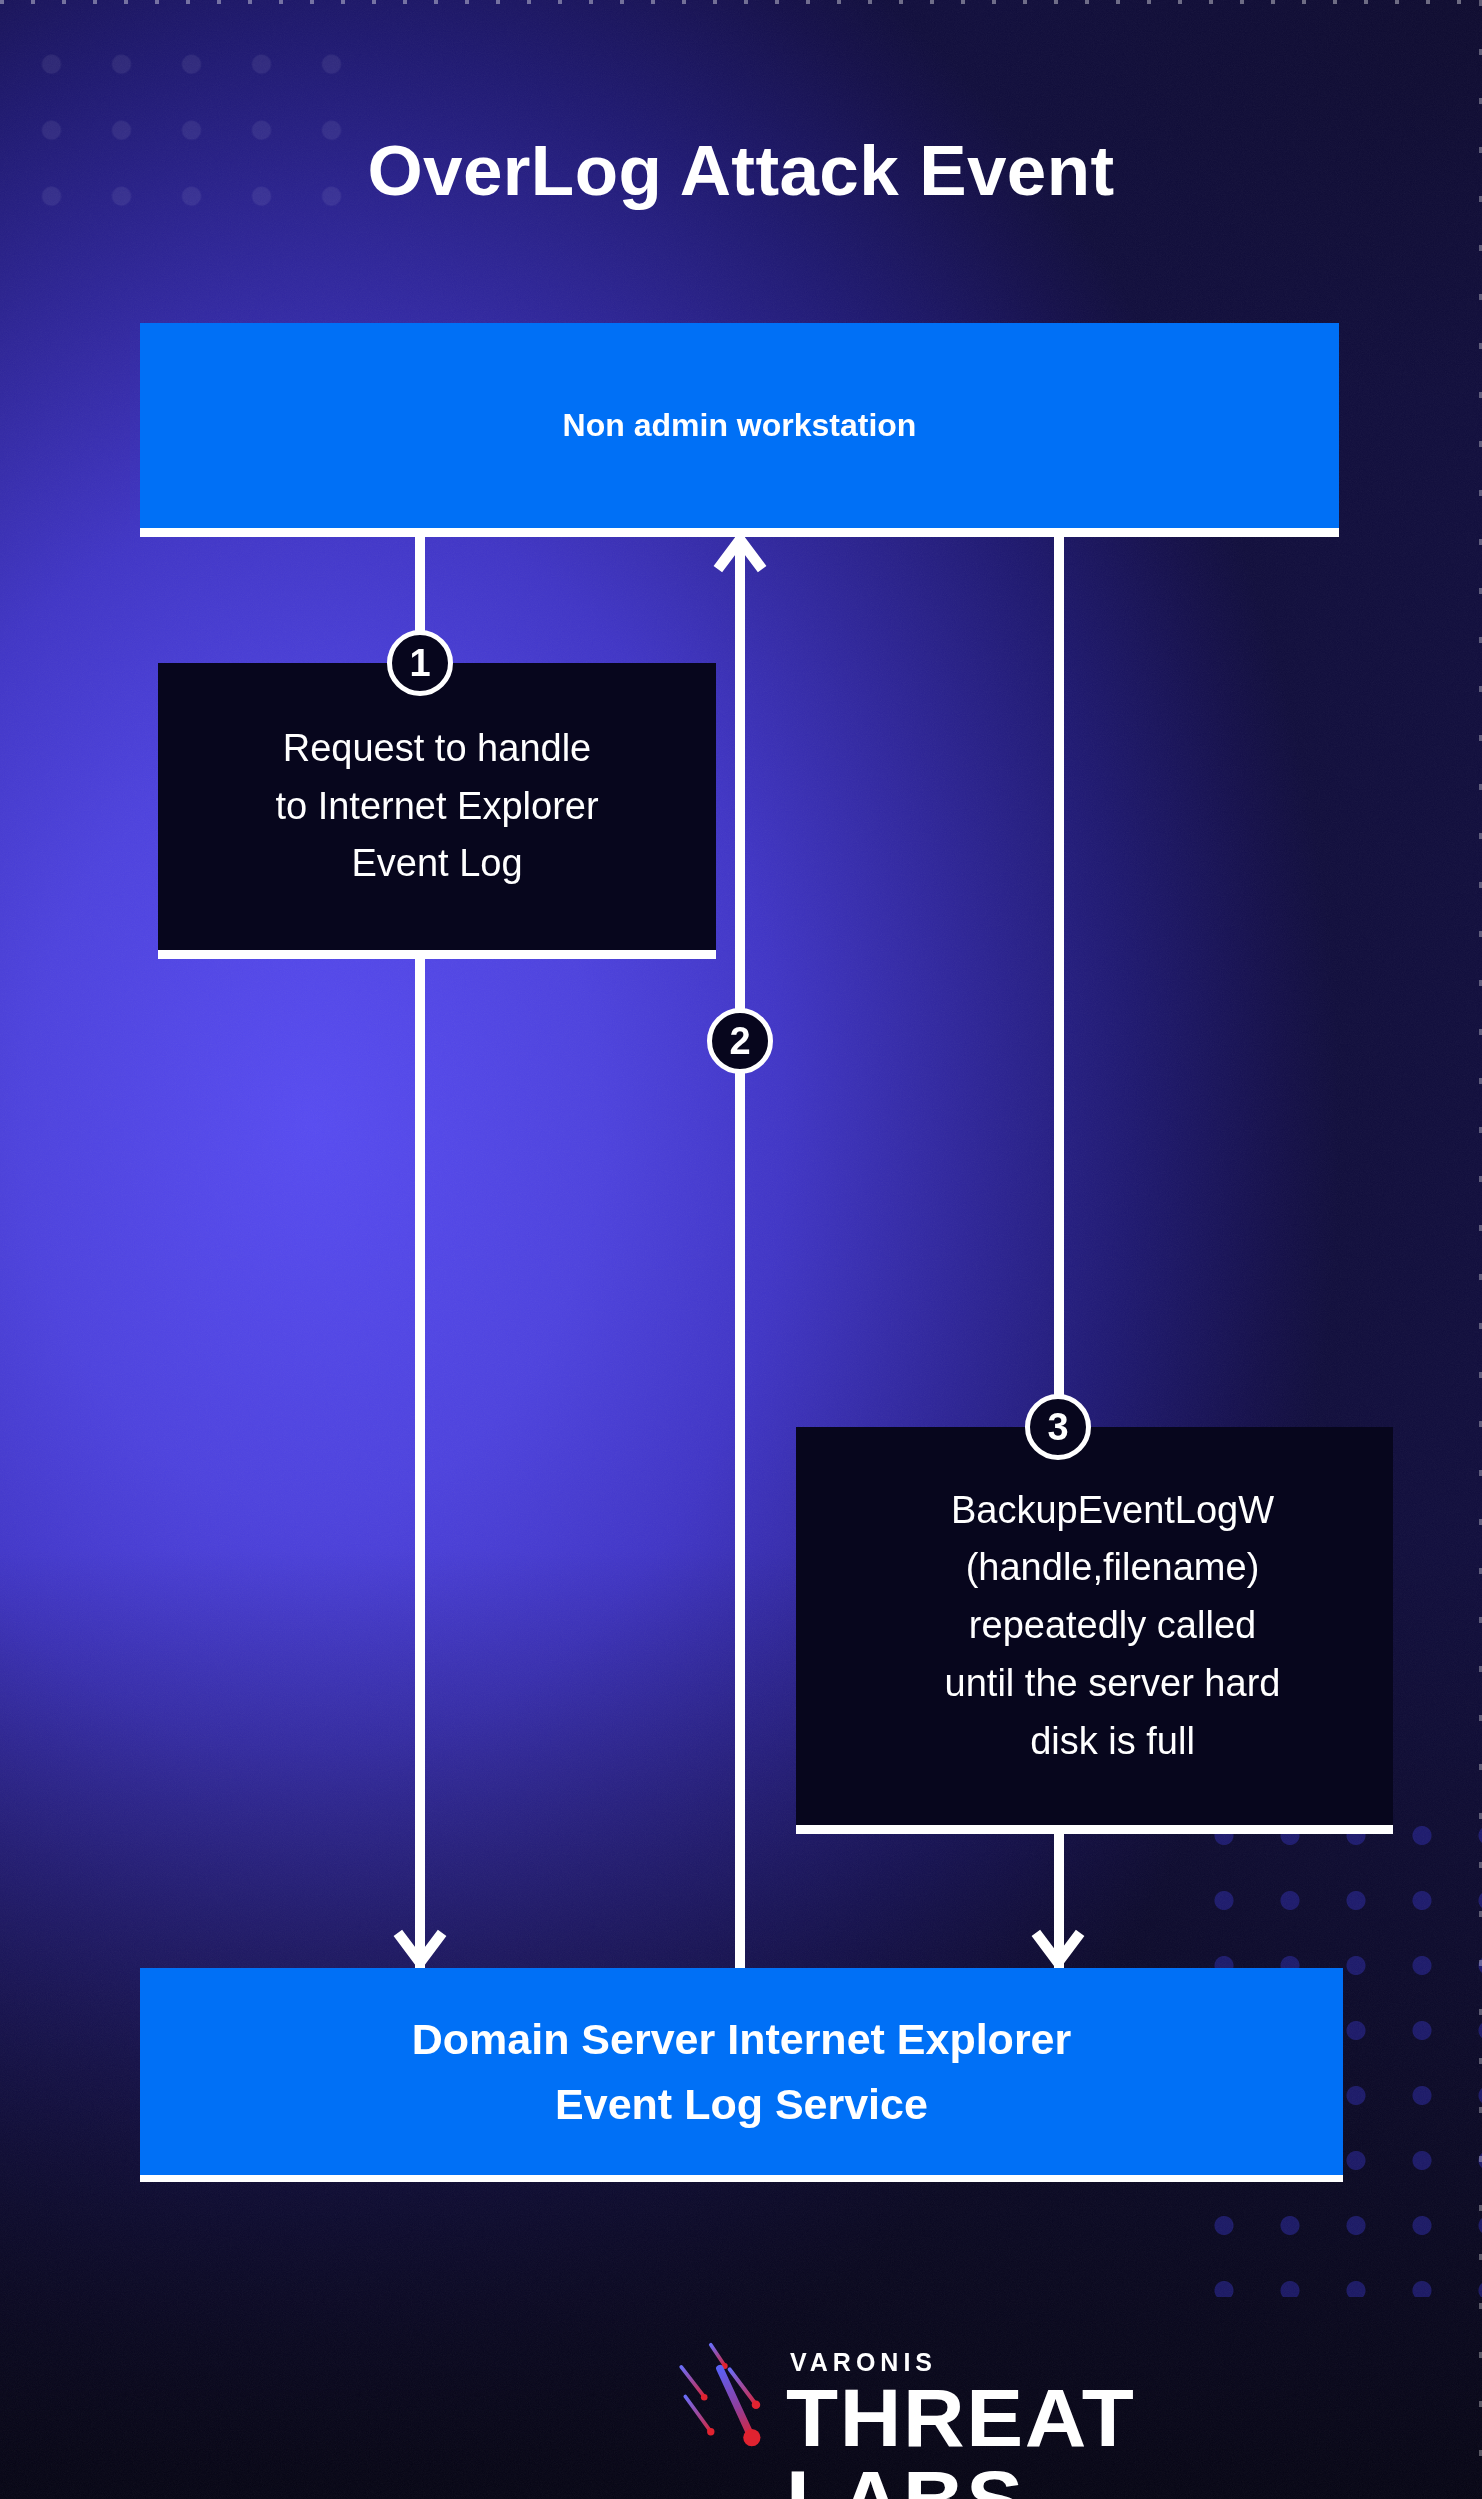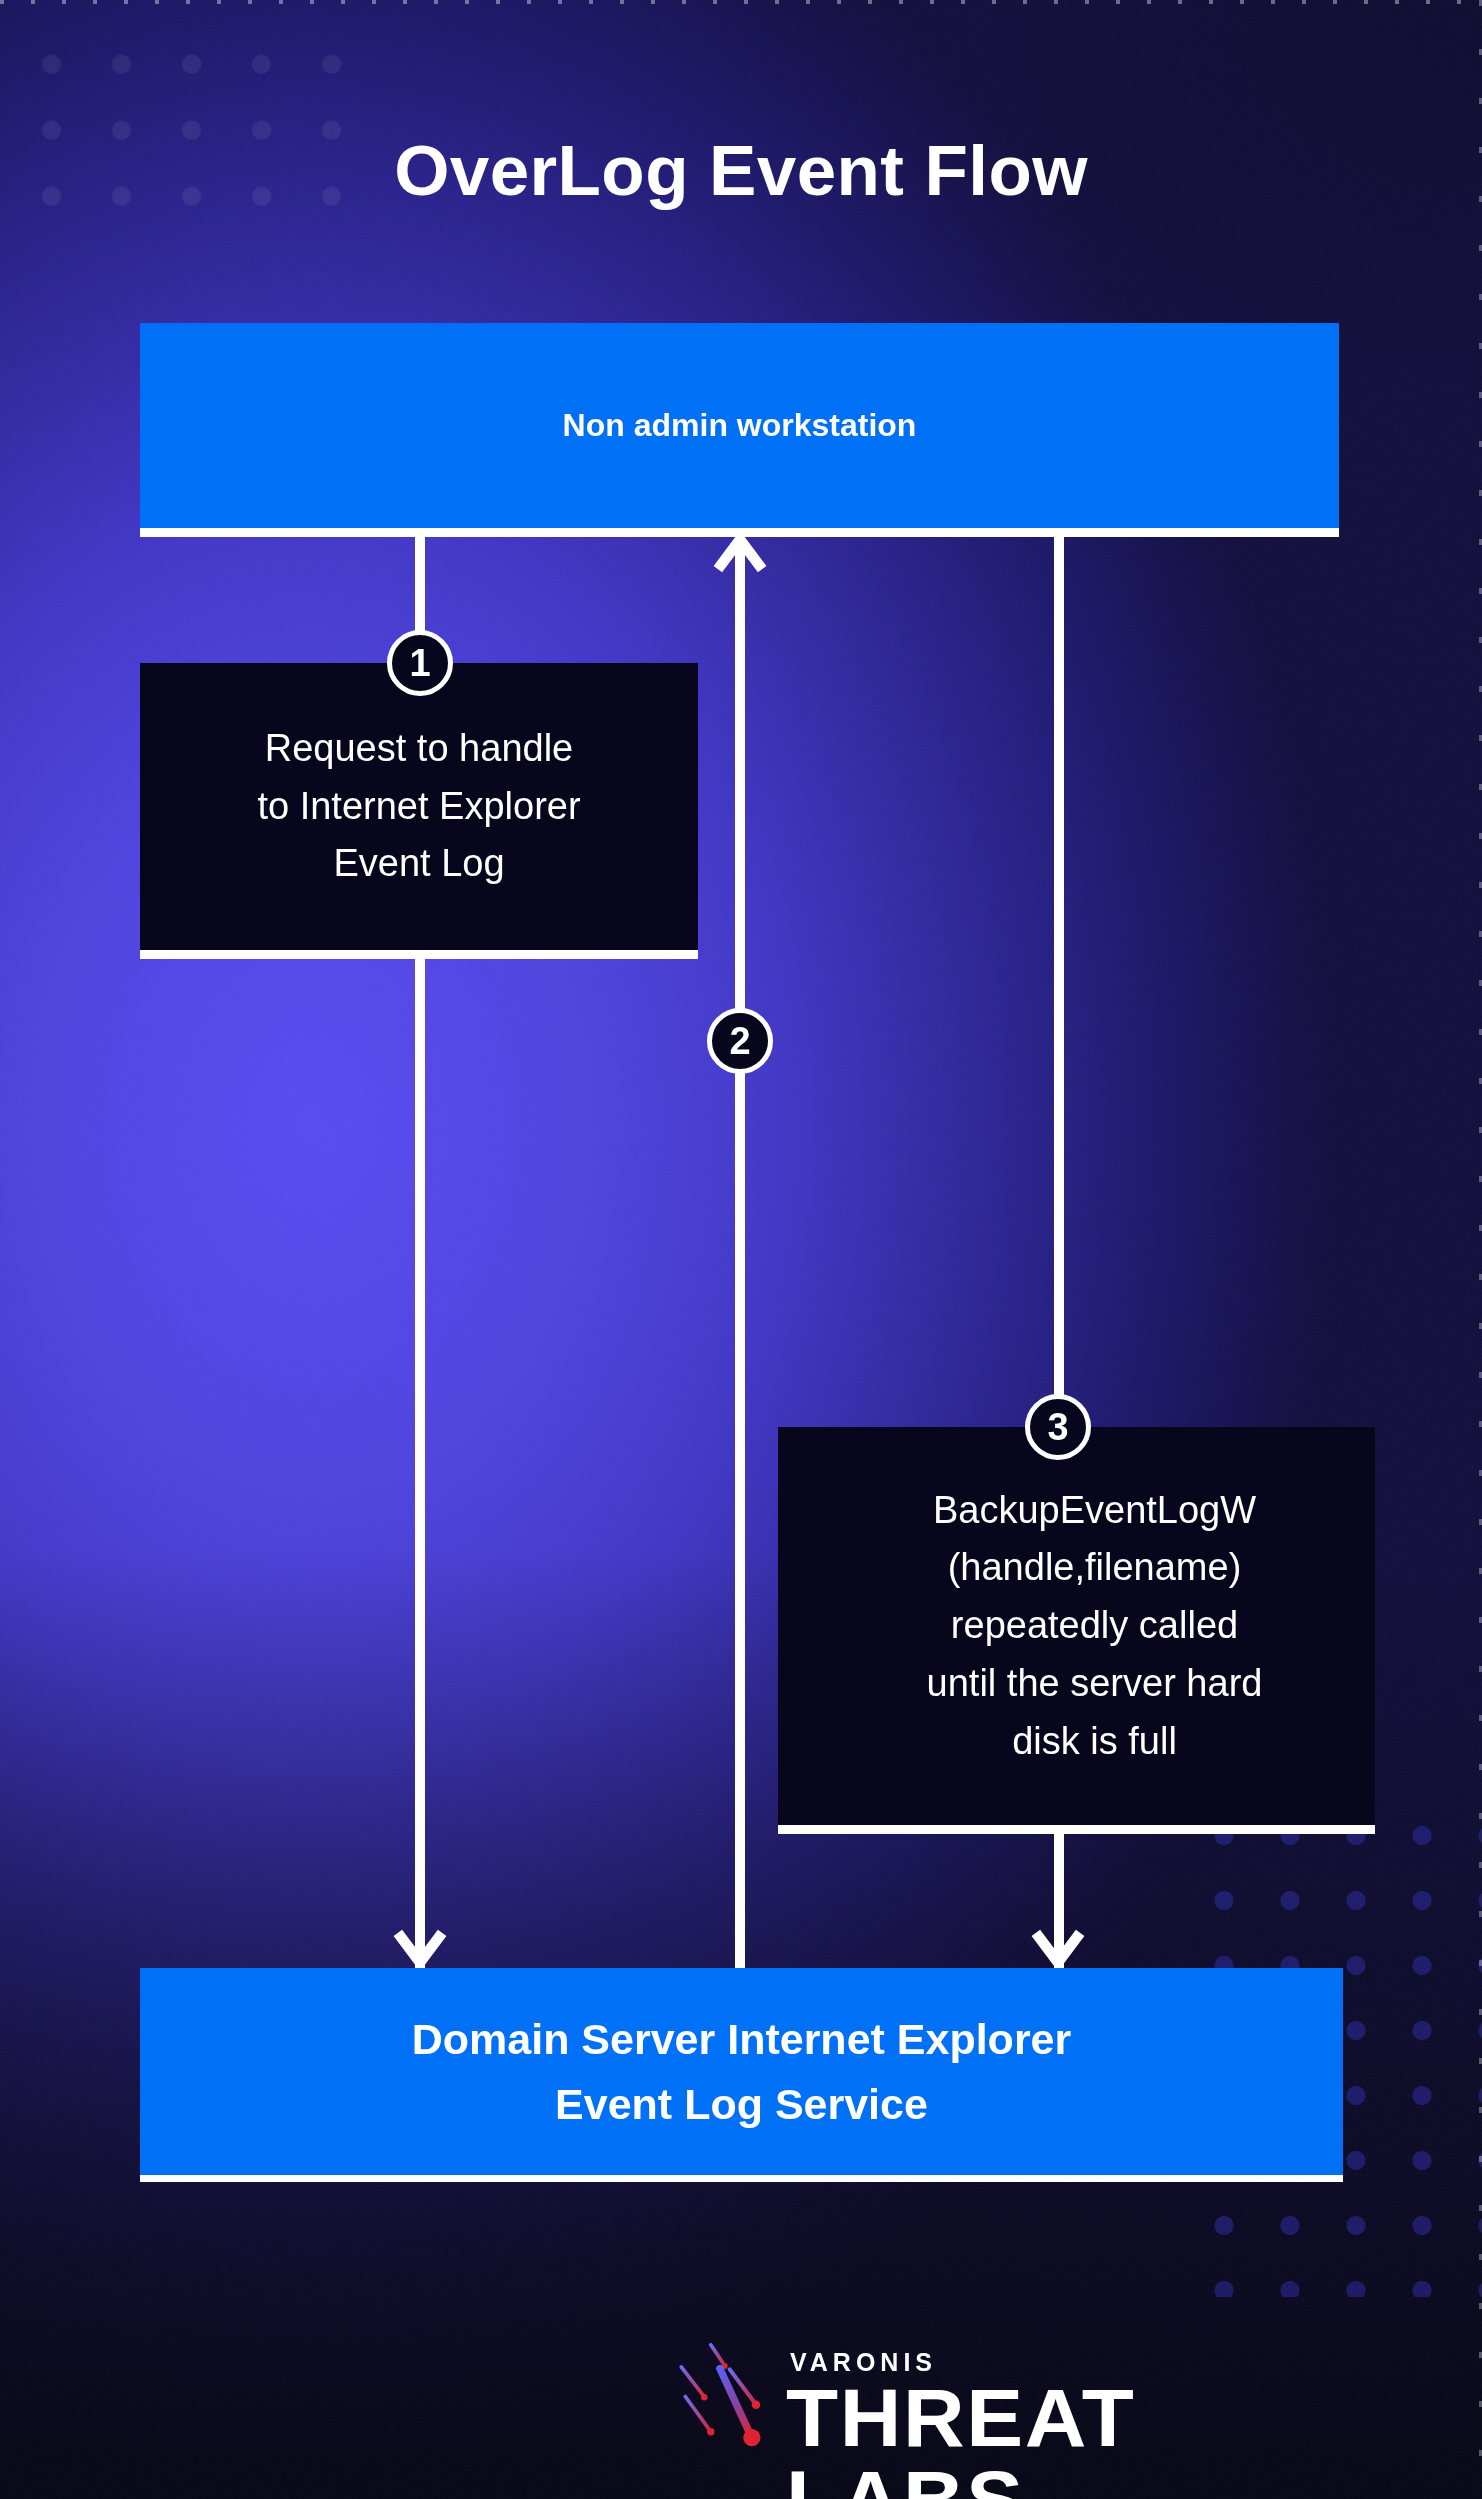--- a/index.html
+++ b/index.html
@@ -50,21 +50,21 @@
     color:#ffffff;font-weight:700;
   }
   .actor-top{top:323px;height:205px;font-size:32px;}
   .actor-bottom{top:1968px;height:207px;width:1203px;font-size:43px;line-height:1.5;border-bottom-width:7.4px;}
   .pre{white-space:pre-line;}
 
   
   .step-box{
     position:absolute;z-index:4;background:#07061d;border-bottom:9px solid #ffffff;
     display:flex;align-items:center;justify-content:center;text-align:center;
-    color:#ffffff;font-size:38px;line-height:1.52;font-weight:400;
+    color:#ffffff;font-size:38px;line-height:1.52;font-weight:400;margin-left:18px;
   }
   .step-1{left:140px;top:663px;width:558px;height:287px;}
   .step-2{left:463px;top:1041px;width:555px;height:286px;}
   .step-3{left:778px;top:1427px;width:561px;height:398px;padding-left:36px;}
 
   .step-circle{
     position:absolute;z-index:5;width:56px;height:56px;border-radius:50%;
     background:#07061d;border:5.8px solid #ffffff;
     display:flex;align-items:center;justify-content:center;
     color:#ffffff;font-size:38px;font-weight:700;
@@ -97,21 +97,21 @@
     <filter id="noiseF">
       <feTurbulence type="fractalNoise" baseFrequency="0.9" numOctaves="2" stitchTiles="stitch"></feTurbulence>
       <feColorMatrix type="saturate" values="0"></feColorMatrix>
       <feComponentTransfer>
           <feFuncA type="linear" slope="0.06" intercept="0"></feFuncA>
         </feComponentTransfer>
     </filter>
     <rect width="1801" height="3037" filter="url(#noiseF)"></rect>
   </svg>
 
-  <div class="page-title">OverLog Event Flow</div>
+  <div class="page-title">OverLog Attack Event</div>
 
   <div class="vline" style="left:415px;top:537px;height:1431px;"></div>
   <div class="vline" style="left:735px;top:537px;height:1431px;"></div>
   <div class="vline" style="left:1054px;top:537px;height:1431px;"></div>
 
   <svg class="arrowhead" style="left:712px;top:533px;" width="56" height="41" viewBox="0 0 68 50">
     <polyline points="7,44 34,8 61,44" fill="none" stroke="#ffffff" stroke-width="13"></polyline>
   </svg>
   <svg class="arrowhead" style="left:392px;top:1928px;" width="56" height="41" viewBox="0 0 68 50">
     <polyline points="7,6 34,42 61,6" fill="none" stroke="#ffffff" stroke-width="13"></polyline>

